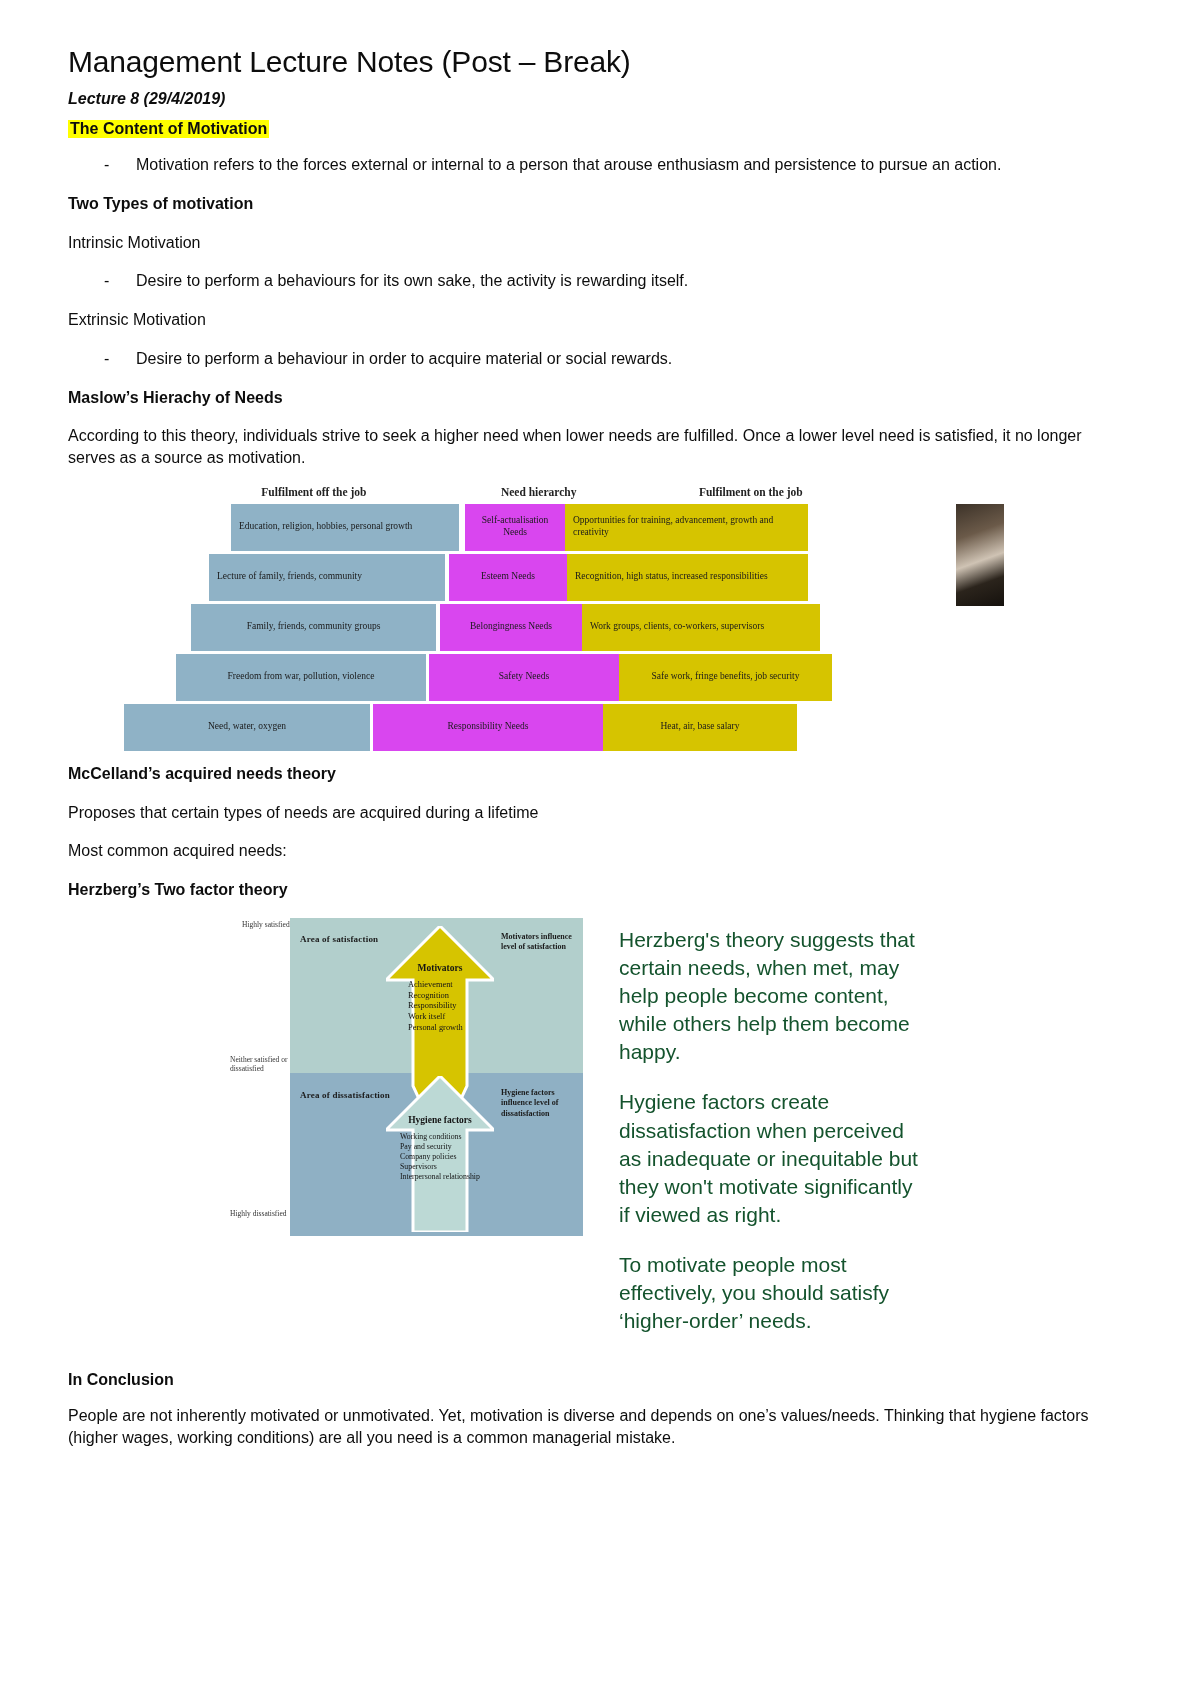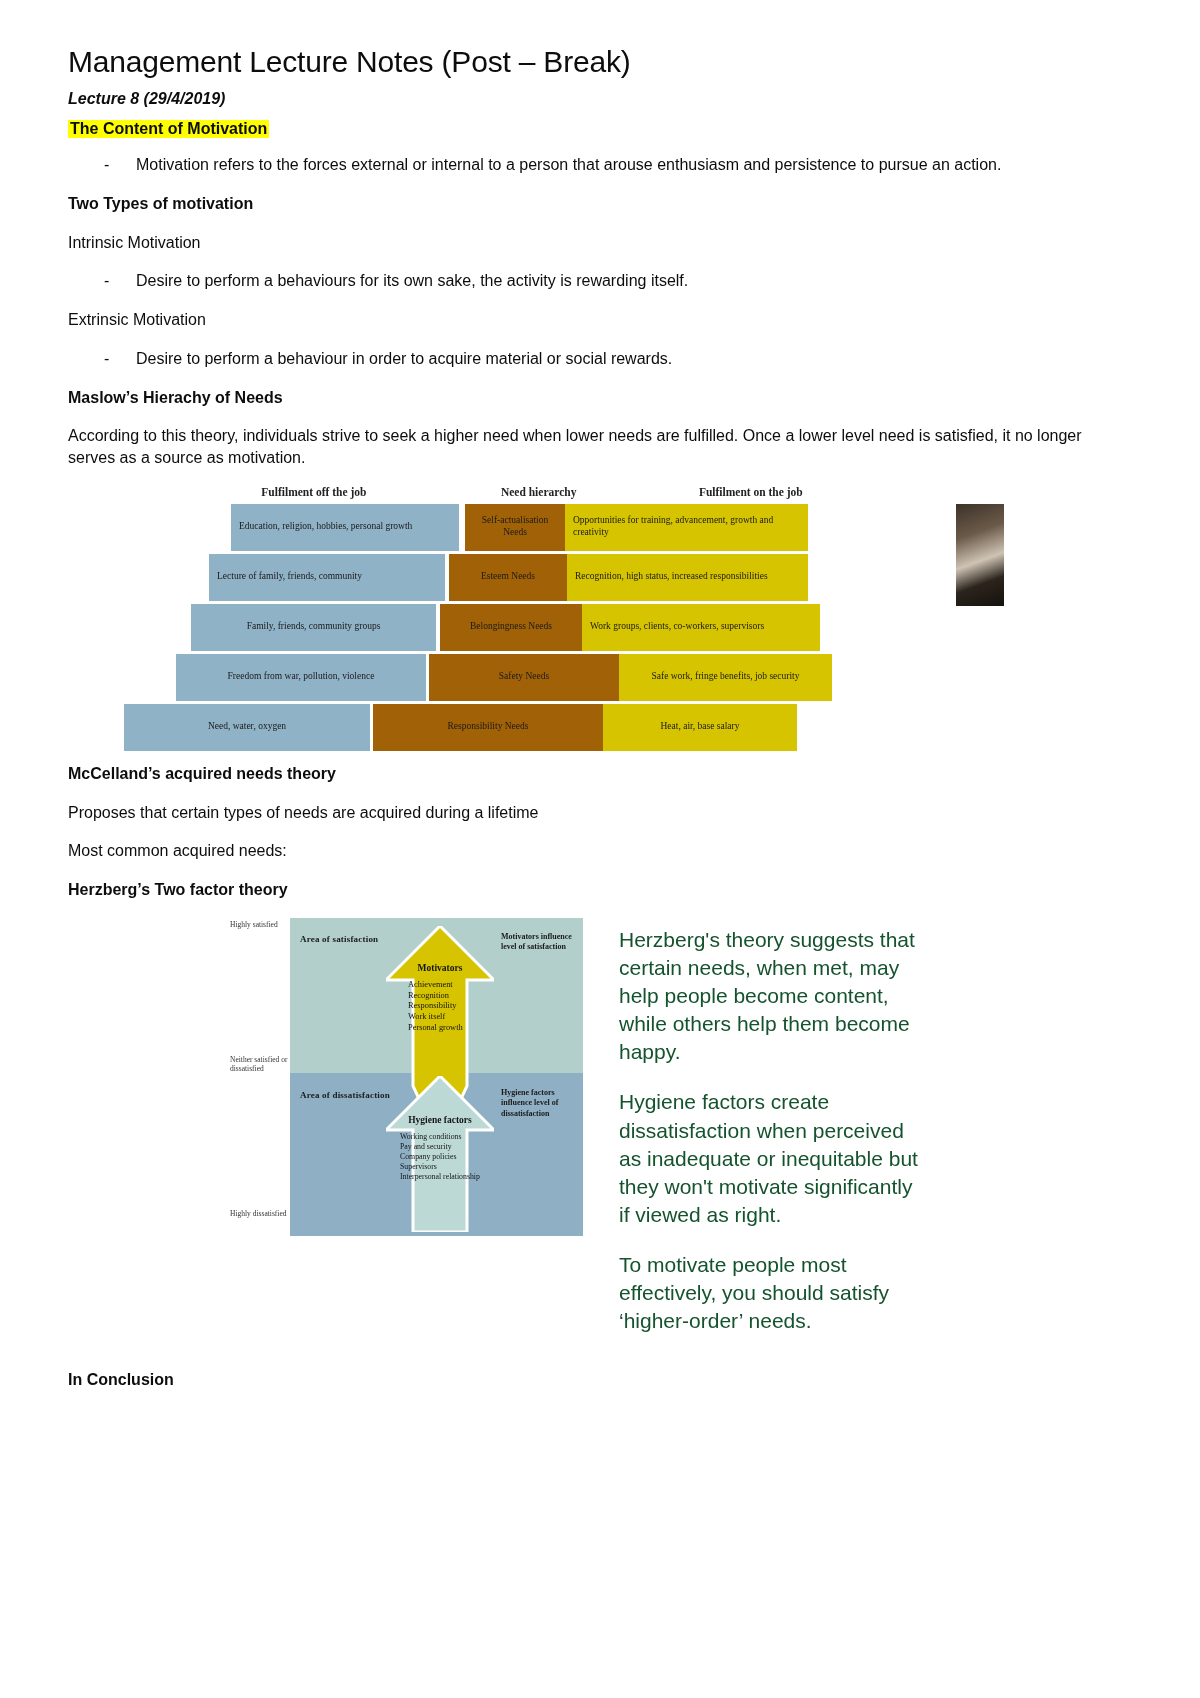--- a/index.html
+++ b/index.html
@@ -89,21 +89,21 @@
   }
   .m-cell {
     font-size: 9.5px;
     line-height: 1.25;
     padding: 6px 8px;
     display: flex;
     align-items: center;
     color: #1a1a1a;
   }
   .m-left { background: #8fb2c6; justify-content: flex-start; }
-  .m-mid  { background: #a16207; justify-content: center; text-align: center; }
+  .m-mid  { background: #d946ef; justify-content: center; text-align: center; }
   .m-right{ background: #d6c400; justify-content: flex-start; }
   .m-spacer { background: transparent; }
 
   .photo-artifact {
     position: absolute;
     right: -128px;
     top: 18px;
     width: 48px;
     height: 102px;
     background: linear-gradient(160deg,#3c3228 0%, #6b5a49 30%, #cfc3b4 55%, #2b241c 75%, #15110d 100%);
@@ -115,21 +115,21 @@
     margin: 8px 0 14px 160px;
     align-items: flex-start;
   }
   .herz-fig {
     position: relative;
     width: 355px;
     height: 318px;
     font-family: "Liberation Serif", serif;
   }
   .axis-labels { position: absolute; left: 0; top: 0; width: 62px; font-size: 7.5px; line-height: 1.25; color: #333; }
-  .ax-top { position: absolute; top: 2px; left: 2px; }
+  .ax-top { position: absolute; top: 2px; left: 14px; }
   .ax-mid { position: absolute; top: 137px; left: 2px; }
   .ax-bot { position: absolute; top: 291px; left: 2px; }
 
   .herz-box {
     position: absolute;
     left: 62px; top: 0;
     width: 293px; height: 318px;
   }
   .half-top { position:absolute; top:0; left:0; right:0; height:155px; background:#b2cfcc; }
   .half-bot { position:absolute; top:155px; left:0; right:0; bottom:0; background:#8fb0c4; }
@@ -324,14 +324,15 @@
     </div>
 
     <div class="herz-text">
       <p>Herzberg's theory suggests that certain needs, when met, may help people become content, while others help them become happy.</p>
       <p>Hygiene factors create dissatisfaction when perceived as inadequate or inequitable but they won't motivate significantly if viewed as right.</p>
       <p>To motivate people most effectively, you should satisfy ‘higher-order’ needs.</p>
     </div>
   </div>
 
   <p class="concl-head">In Conclusion</p>
+  <p class="concl-body">People are not inherently motivated or unmotivated. Yet, motivation is diverse and depends on one’s values/needs. Thinking that hygiene factors (higher wages, working conditions) are all you need is a common managerial mistake.</p>
 
 </div>
 
 </body></html>

